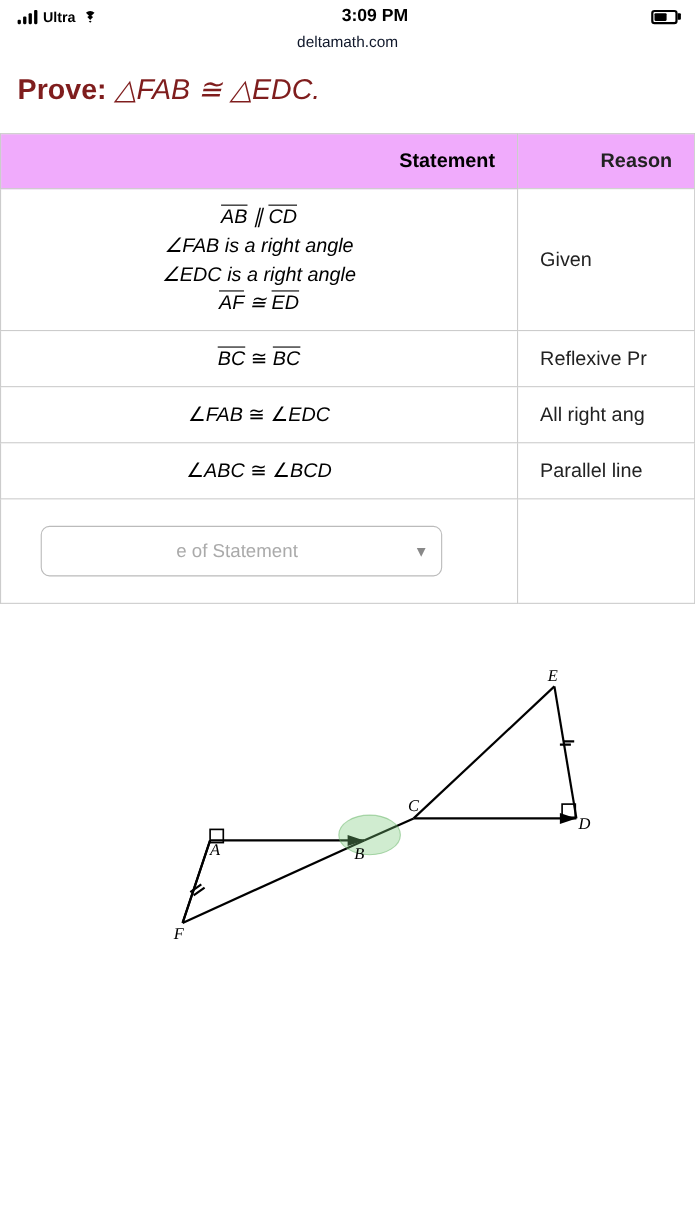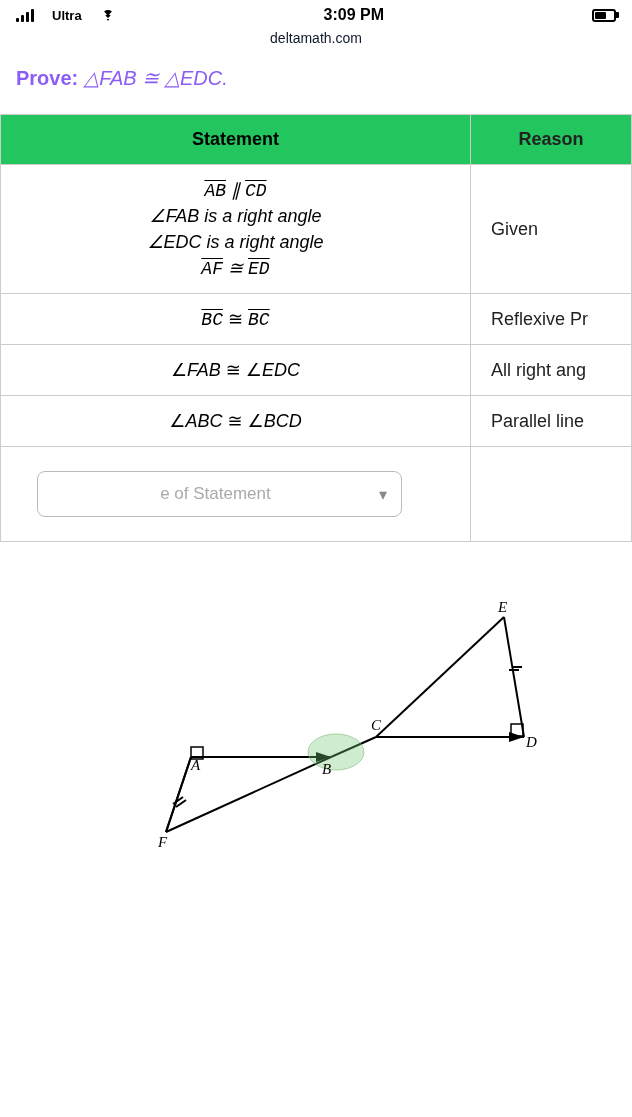--- a/index.html
+++ b/index.html
@@ -18,21 +18,21 @@
       justify-content: space-between;
       align-items: center;
       padding: 6px 16px 4px;
       font-size: 15px;
       font-weight: 600;
     }
 
     .status-left {
       display: flex;
       align-items: center;
-      gap: 18px;
+      gap: 5px;
       font-size: 13px;
     }
 
     .status-center {
       font-size: 16px;
       font-weight: 700;
     }
 
     .status-right {
       display: flex;
@@ -73,45 +73,45 @@
     }
 
     .url-bar {
       text-align: center;
       font-size: 14px;
       color: #0f172a;
       padding: 2px 0 8px;
     }
 
     .prove-header {
-      font-size: 20px;
+      font-size: 26px;
       font-style: italic;
       padding: 12px 16px 16px;
       font-weight: 400;
-      color: #8b5cf6;
+      color: #7f1d1d;
     }
 
     .prove-text {
       font-style: normal;
       font-weight: 700;
     }
 
     .proof-table {
       width: 100%;
       border-collapse: collapse;
       margin-top: 8px;
     }
 
     .proof-table th {
       border: 1px solid #ccc;
       padding: 14px 20px;
       font-size: 18px;
       font-weight: 700;
-      text-align: center;
-      background: #22c55e;
+      text-align: right;
+      background: #f0abfc;
     }
 
     .proof-table td {
       border: 1px solid #ccc;
       padding: 14px 20px;
       font-size: 18px;
       vertical-align: middle;
     }
 
     .statement-col {
@@ -122,21 +122,20 @@
     .reason-col {
       text-align: left;
       font-size: 17px;
       color: #222;
       overflow: hidden;
       white-space: nowrap;
     }
 
     .math {
       font-style: italic;
-      font-family: Liberation Mono, monospace;
     }
 
     .overline {
       text-decoration: overline;
     }
 
     .given-cell {
       vertical-align: middle;
     }
 

